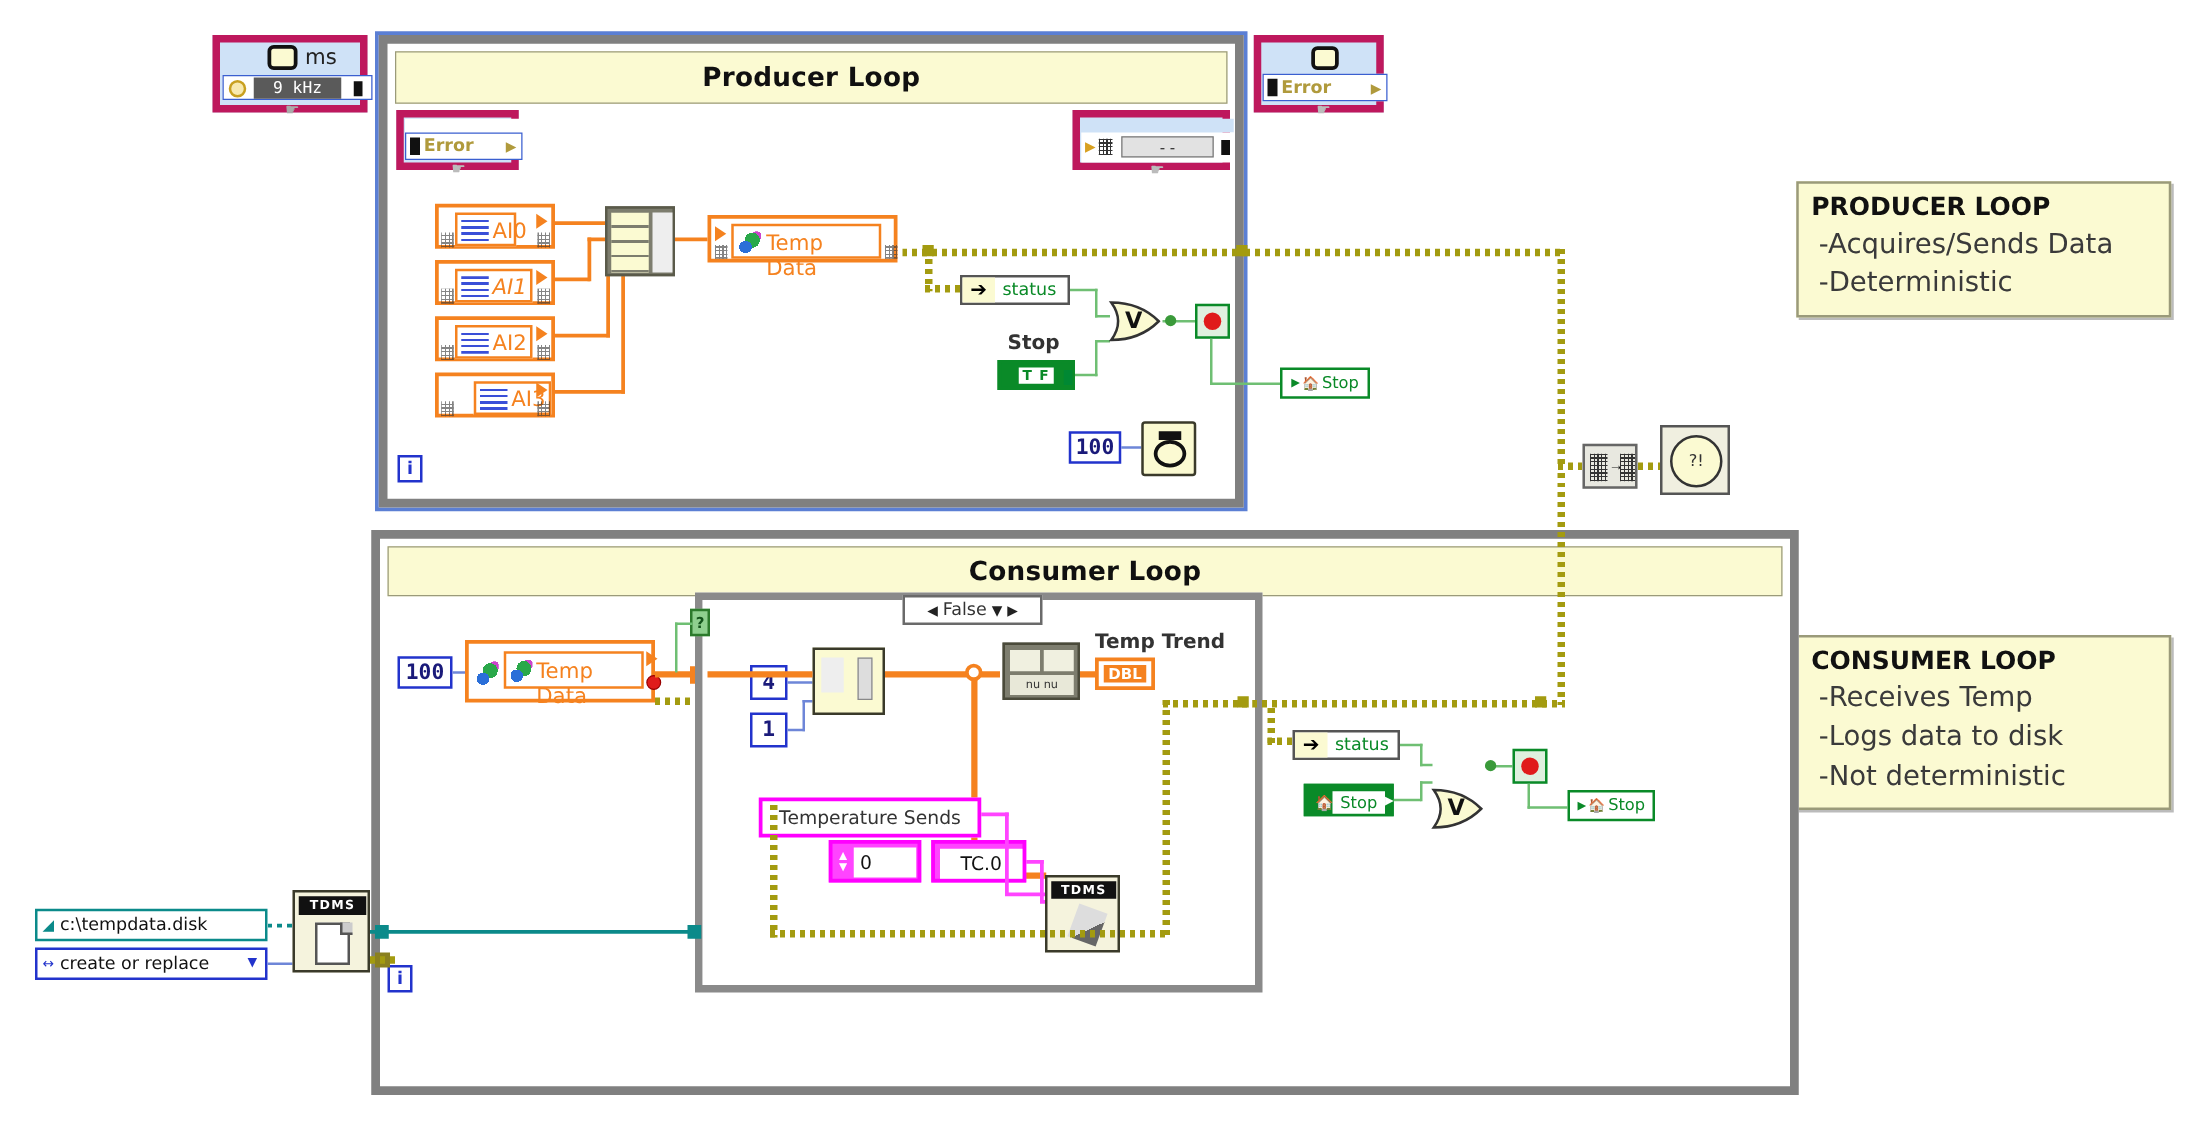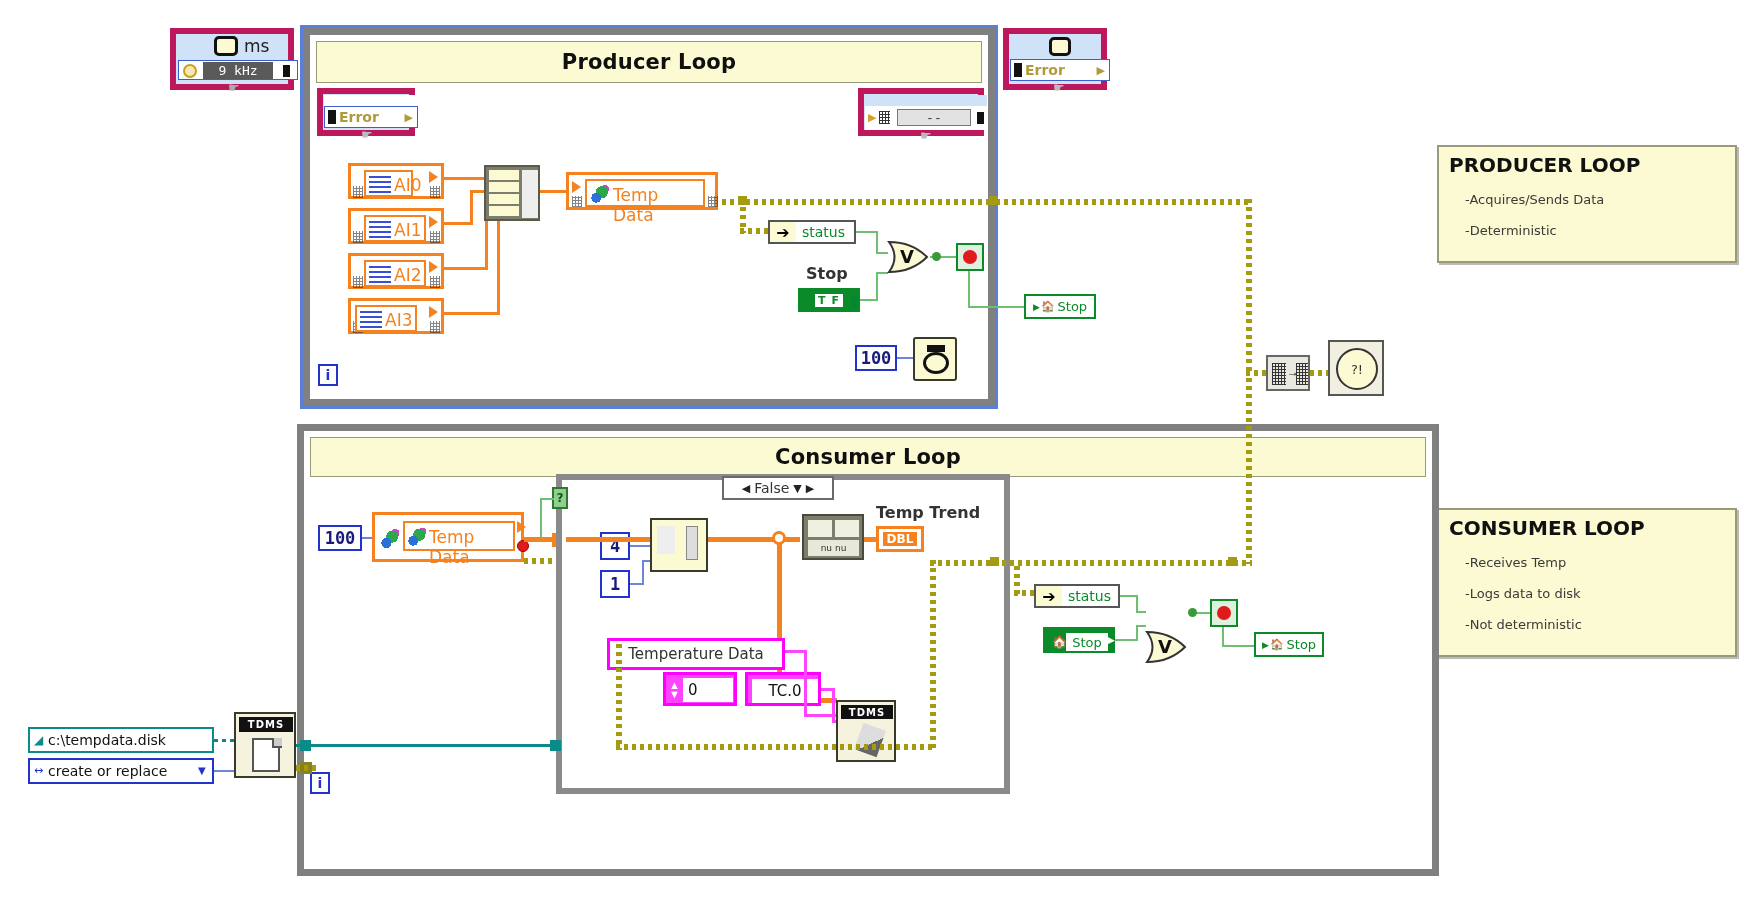--- a/index.html
+++ b/index.html
@@ -75,21 +75,21 @@
 
   .pathctl{border:2px solid #0b8a8a;background:#fff;display:flex;align-items:center;
      font-size:14px;color:#111;font-family:"DejaVu Sans",sans-serif;}
   .enumctl{border:2px solid #2233cc;background:#fff;display:flex;align-items:center;
      font-size:14px;color:#111;font-family:"DejaVu Sans",sans-serif;}
 
   .annot{background:#fbfad2;border:2px solid #9a9a7a;
      box-shadow:2px 2px 0 #bbb;padding:6px 10px;}
   .annot h4{margin:0 0 4px 0;font-size:20px;font-weight:bold;color:#111;
      font-family:"DejaVu Sans",sans-serif;}
-  .annot p{margin:16px;font-size:13px;color:#3a3a3a;line-height:1.15;
+  .annot p{margin:6px;font-size:22px;color:#3a3a3a;line-height:1.15;
      font-family:"DejaVu Sans",sans-serif;}
 
   
   .w{position:absolute;}
   .w-org{background:#f5821f;}
   .w-grn{background:#6fbf73;}
   .w-blu{background:#6e86d8;}
   .w-teal{background:#0b8a8a;}
   .w-mag{background:#ff44ff;}
   .w-err{background:repeating-linear-gradient(90deg,#a39b10 0 4px,transparent 4px 8px);}
@@ -166,21 +166,21 @@
     <span class="abs" style="left:3px;top:4px;width:22px;height:17px;
       background:repeating-linear-gradient(0deg,#3a4fd8 0 2px,transparent 2px 5px);"></span>
     <span class="abs orange-lbl" style="left:28px;top:3px;">AI0</span>
   </div>
   <div class="abs tri-r" style="left:78px;top:5px;"></div>
   <div class="abs minigrid" style="left:79px;top:20px;width:10px;height:12px;opacity:.6;"></div>
 </div>
 
 <div class="abs orange-node" style="left:348px;top:208px;width:96px;height:36px;">
   <div class="abs minigrid" style="left:2px;top:20px;width:10px;height:12px;opacity:.6;"></div>
-  <div class="abs ob" style="left:13px;top:4px;width:62px;height:27px;display:flex;align-items:center;">
+  <div class="abs ob" style="left:13px;top:4px;width:62px;height:27px;display:flex;align-items:center;font-style:italic;">
     <span class="abs" style="left:3px;top:4px;width:22px;height:17px;
       background:repeating-linear-gradient(0deg,#3a4fd8 0 2px,transparent 2px 5px);"></span>
     <span class="abs orange-lbl" style="left:28px;top:3px;">AI1</span>
   </div>
   <div class="abs tri-r" style="left:78px;top:5px;"></div>
   <div class="abs minigrid" style="left:79px;top:20px;width:10px;height:12px;opacity:.6;"></div>
 </div>
 
 <div class="abs orange-node" style="left:348px;top:253px;width:96px;height:36px;">
   <div class="abs minigrid" style="left:2px;top:20px;width:10px;height:12px;opacity:.6;"></div>
@@ -188,21 +188,21 @@
     <span class="abs" style="left:3px;top:4px;width:22px;height:17px;
       background:repeating-linear-gradient(0deg,#3a4fd8 0 2px,transparent 2px 5px);"></span>
     <span class="abs orange-lbl" style="left:28px;top:3px;">AI2</span>
   </div>
   <div class="abs tri-r" style="left:78px;top:5px;"></div>
   <div class="abs minigrid" style="left:79px;top:20px;width:10px;height:12px;opacity:.6;"></div>
 </div>
 
 <div class="abs orange-node" style="left:348px;top:298px;width:96px;height:36px;">
   <div class="abs minigrid" style="left:2px;top:20px;width:10px;height:12px;opacity:.6;"></div>
-  <div class="abs ob" style="left:4px;top:4px;width:62px;height:27px;display:flex;align-items:center;">
+  <div class="abs ob" style="left:28px;top:4px;width:62px;height:27px;display:flex;align-items:center;">
     <span class="abs" style="left:3px;top:4px;width:22px;height:17px;
       background:repeating-linear-gradient(0deg,#3a4fd8 0 2px,transparent 2px 5px);"></span>
     <span class="abs orange-lbl" style="left:28px;top:3px;">AI3</span>
   </div>
   <div class="abs tri-r" style="left:78px;top:5px;"></div>
   <div class="abs minigrid" style="left:79px;top:20px;width:10px;height:12px;opacity:.6;"></div>
 </div>
 
 <div class="abs w w-org" style="left:444px;top:177px;width:42px;height:3px;"></div>
 <div class="abs w w-org" style="left:444px;top:222px;width:28px;height:3px;"></div>
@@ -391,21 +391,21 @@
 <div class="abs w w-org" style="left:864px;top:537px;width:14px;height:5px;"></div>
 <div class="abs" style="left:876px;top:526px;width:48px;height:26px;border:3px solid #f5821f;background:#fff;
             display:flex;align-items:center;justify-content:center;">
   <span style="font-size:12px;color:#f5821f;font-weight:bold;font-family:'DejaVu Sans',sans-serif;
                background:#f5821f;color:#fff;padding:0 4px;">DBL</span>
 </div>
 
 <div class="abs w w-org" style="left:777px;top:542px;width:5px;height:160px;"></div>
 <div class="abs w w-org" style="left:777px;top:698px;width:60px;height:5px;"></div>
 
-<div class="abs magenta" style="left:607px;top:638px;width:178px;height:32px;">Temperature Data</div>
+<div class="abs magenta" style="left:607px;top:638px;width:178px;height:32px;">Temperature Sends</div>
 <div class="abs magenta-fill" style="left:663px;top:672px;width:74px;height:34px;display:flex;align-items:center;">
   <span class="abs" style="left:3px;top:6px;font-size:11px;color:#fff;line-height:9px;">▲<br>▼</span>
   <span class="abs" style="left:17px;top:3px;width:50px;height:24px;background:#fff;color:#111;font-size:15px;
                display:flex;align-items:center;padding-left:5px;font-family:'DejaVu Sans',sans-serif;">0</span>
 </div>
 <div class="abs magenta-fill" style="left:745px;top:672px;width:76px;height:34px;">
   <span class="abs" style="left:4px;top:4px;width:66px;height:24px;background:#fff;color:#111;font-size:15px;
                display:flex;align-items:center;justify-content:center;font-family:'DejaVu Sans',sans-serif;">TC.0</span>
 </div>
 

